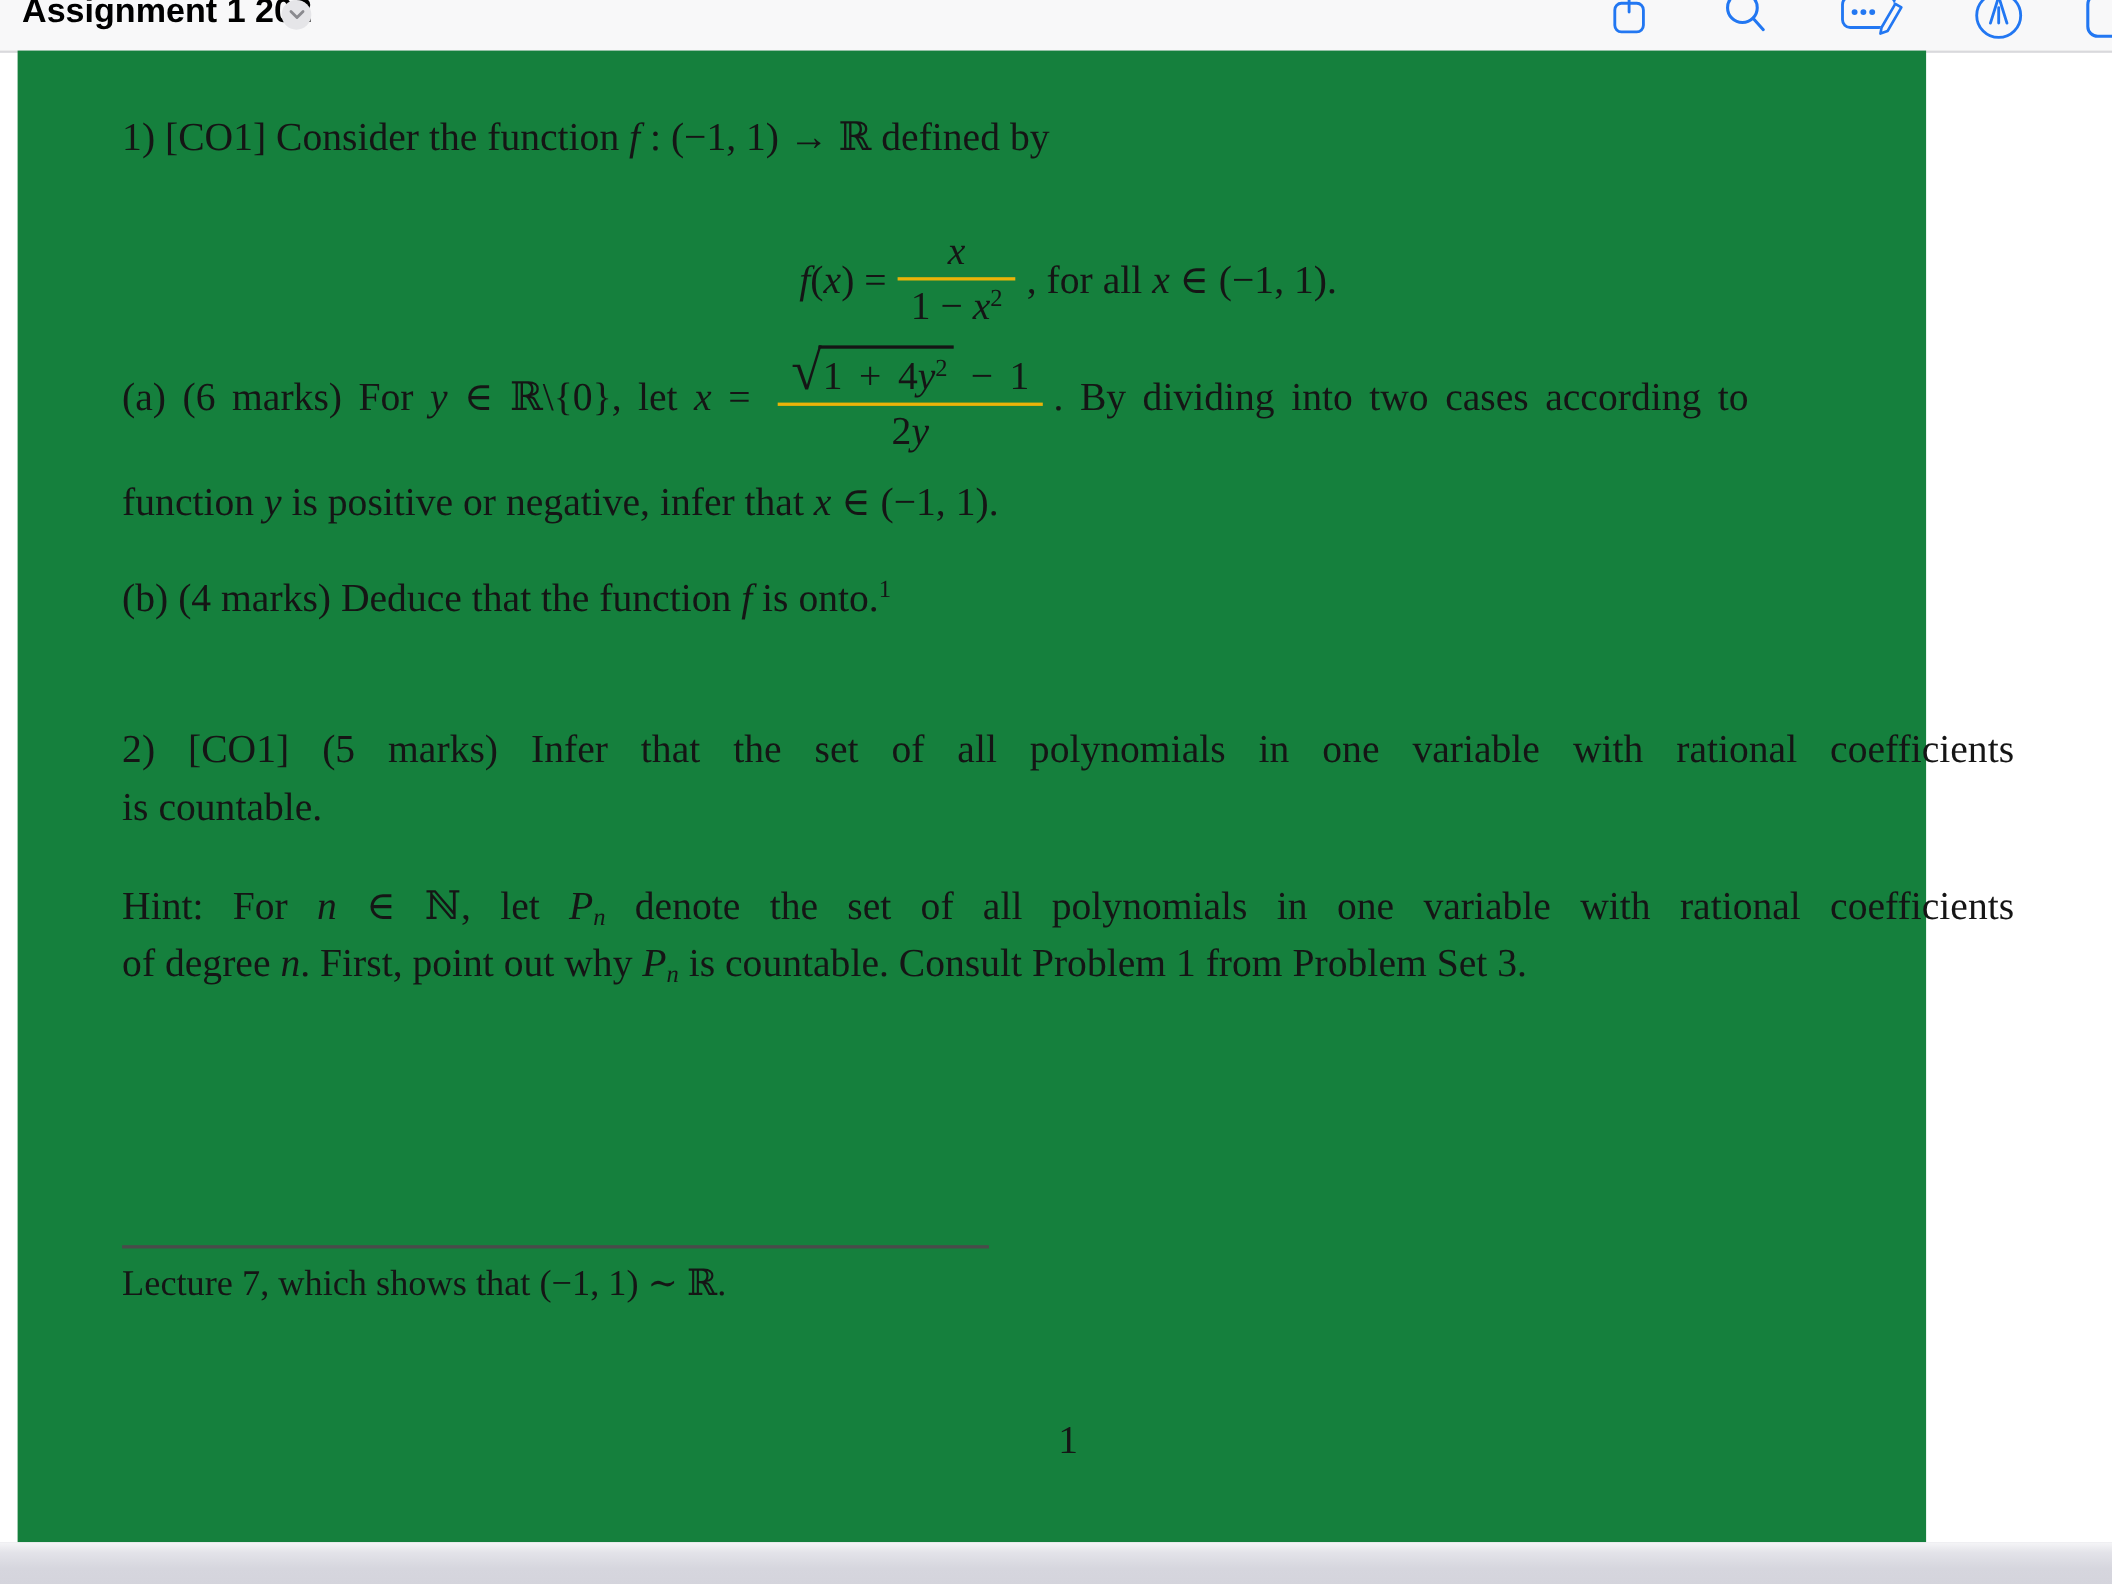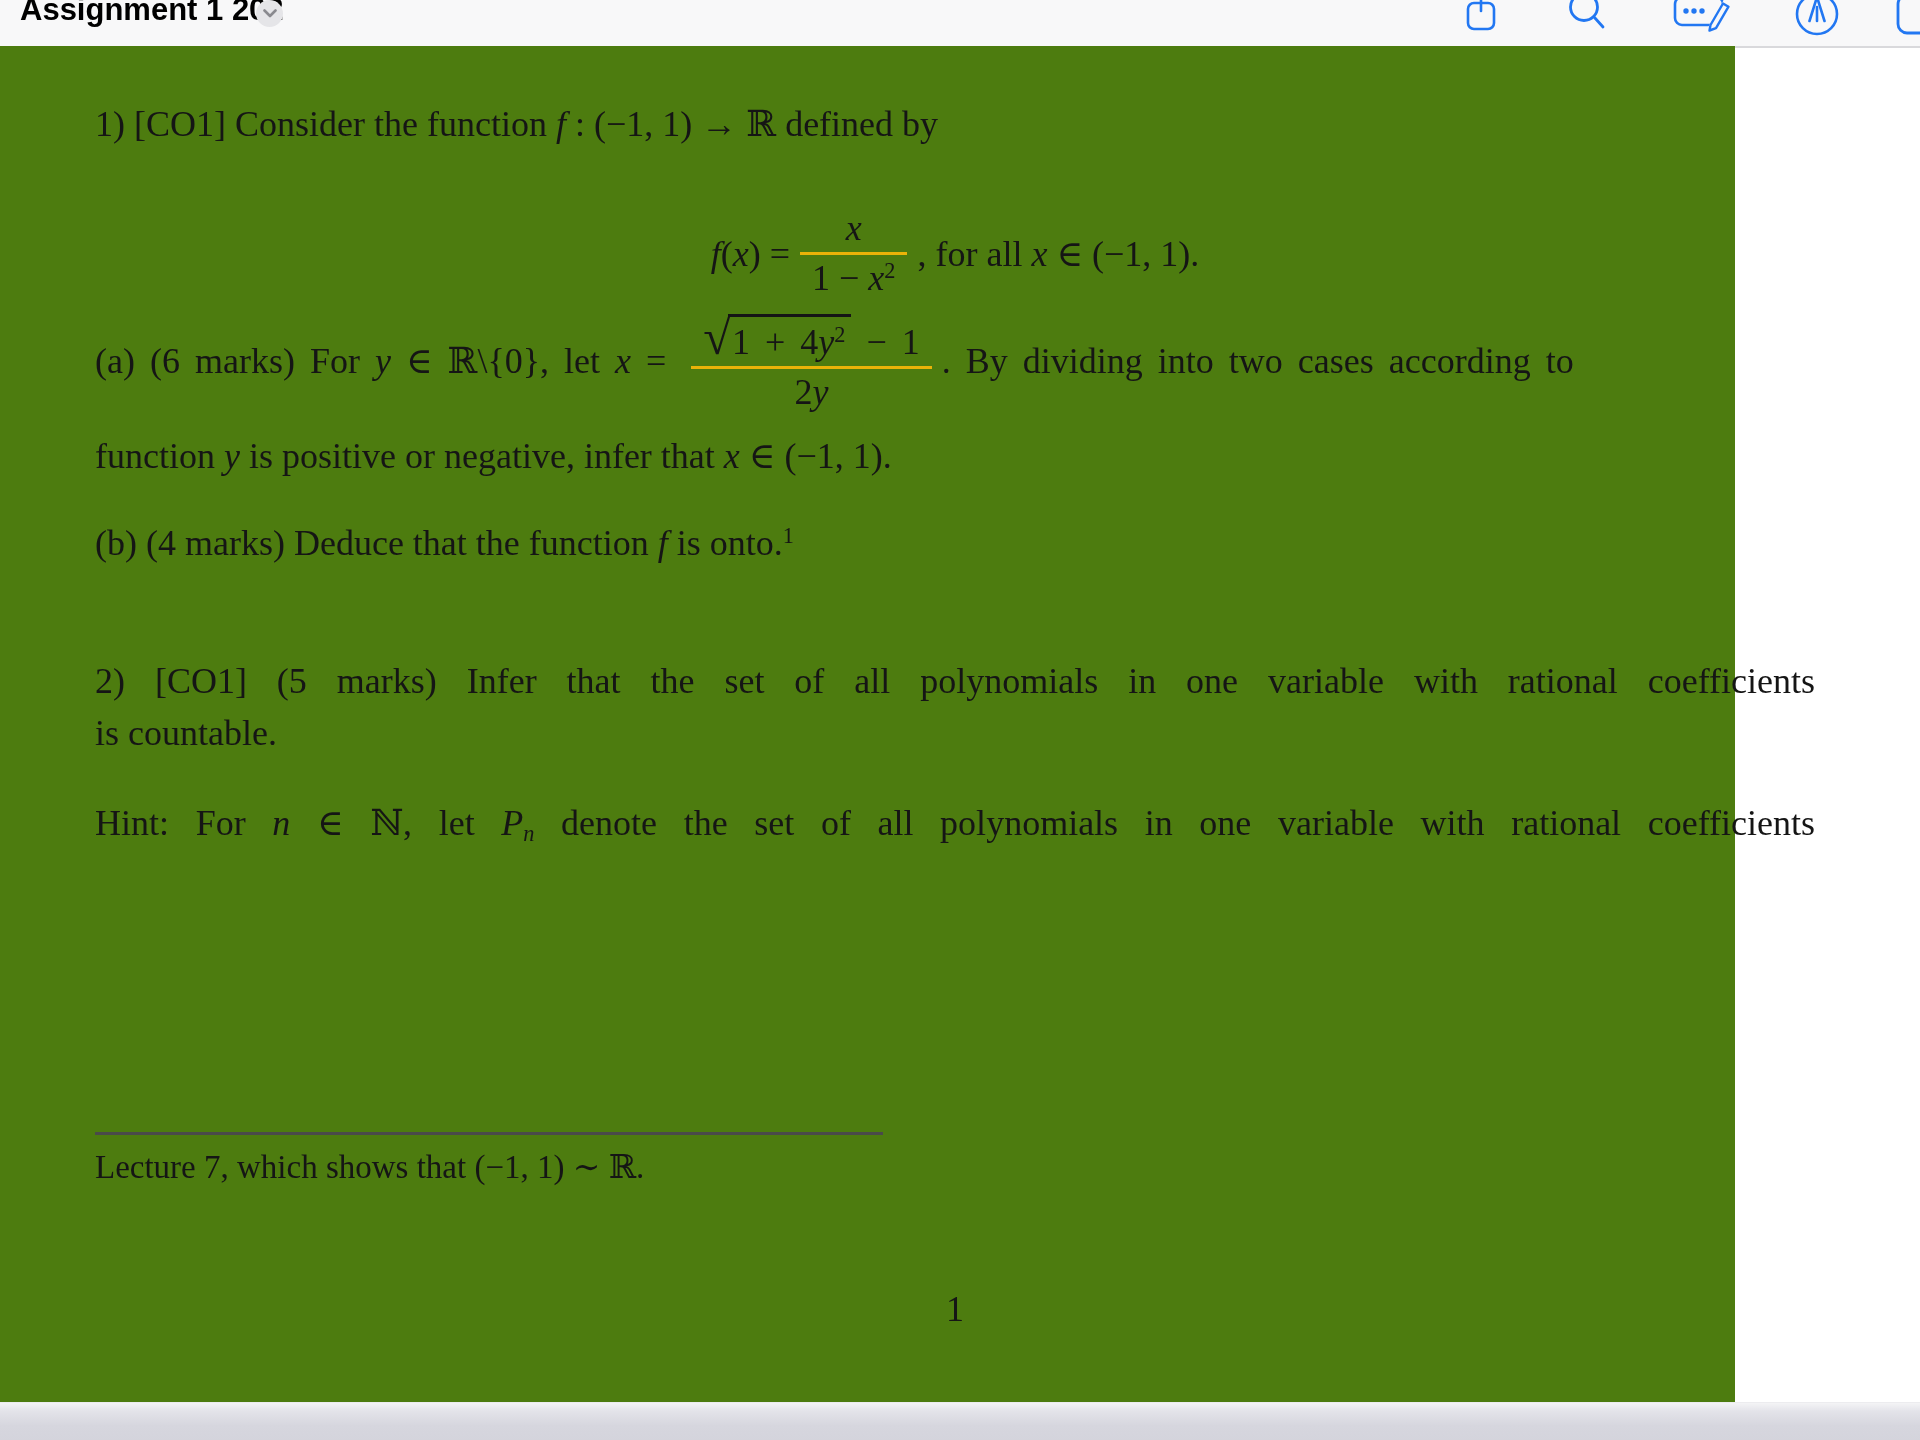--- a/index.html
+++ b/index.html
@@ -19,21 +19,21 @@
     font:700 31px/1.25 "Liberation Sans","DejaVu Sans",sans-serif;color:#000;
     white-space:nowrap;
   }
   .tb-chev{
     position:absolute;left:256px;top:0px;width:27px;height:27px;border-radius:50%;
     background:#e5e5e8;display:flex;align-items:center;justify-content:center;
   }
   .tb-icon{position:absolute;}
   .tb-icon svg{display:block;}
   
-  .page{position:absolute;top:46px;left:0;width:1735px;height:1356px;background:#4d7c0f;}
+  .page{position:absolute;top:46px;left:16px;width:1735px;height:1356px;background:#15803d;}
   .line{
     position:absolute;left:95px;width:1720px;
     font-size:36px;line-height:52px;white-space:nowrap;
   }
   .wrapline{white-space:normal;}
   .just{white-space:normal;text-align:justify;text-align-last:justify;}
   .fnline{font-size:33px;line-height:47px;}
   i{font-style:italic;}
   sup.s{font-size:0.62em;line-height:0;vertical-align:0.55em;}
   sub.s{font-size:0.62em;line-height:0;vertical-align:-0.25em;}
@@ -139,20 +139,21 @@
   <div class="line" style="top:268px;word-spacing:6px;"><span>(a) (6 marks) For </span><i>y</i><span> ∈ ℝ\{0}, let </span><i>x</i><span> = </span><span class="frac"><span class="num"><span class="sqrt"><span class="sqrt-sign">√</span><span class="sqrt-body"><span>1 + 4</span><i>y</i><sup class="s">2</sup></span></span><span> − 1</span></span><span class="den"><span>2</span><i>y</i></span></span><span>. By dividing into two cases according to</span></div>
 
   <div class="line" style="top:384px;"><span>function </span><i>y</i><span> is positive or negative, infer that </span><i>x</i><span> ∈ (−1, 1).</span></div>
 
   <div class="line" style="top:471px;"><span>(b) (4 marks) Deduce that the function </span><i>f</i><span> is onto.</span><sup class="s">1</sup></div>
 
   <div class="line just" style="top:609px;">2) [CO1] (5 marks) Infer that the set of all polynomials in one variable with rational coefficients</div>
   <div class="line just" style="top:751px;"><span>Hint: For </span><i>n</i><span> ∈ ℕ, let </span><i>P</i><sub class="s"><i>n</i></sub><span> denote the set of all polynomials in one variable with rational coefficients</span></div>
 
   <div class="line wrapline" style="top:661px;">is countable.</div>
+  <div class="line wrapline" style="top:803px;"><span>of degree </span><i>n</i><span>. First, point out why </span><i>P</i><sub class="s"><i>n</i></sub><span> is countable. Consult Problem 1 from Problem Set 3.</span></div>
 
   <div class="fnrule"></div>
   <div class="line fnline wrapline" style="top:1098px;">Lecture 7, which shows that (−1, 1) ∼ ℝ.</div>
 
   <div class="pageno">1</div>
 </div>
 
 <div class="page-gap"></div>
 
 </body></html>

